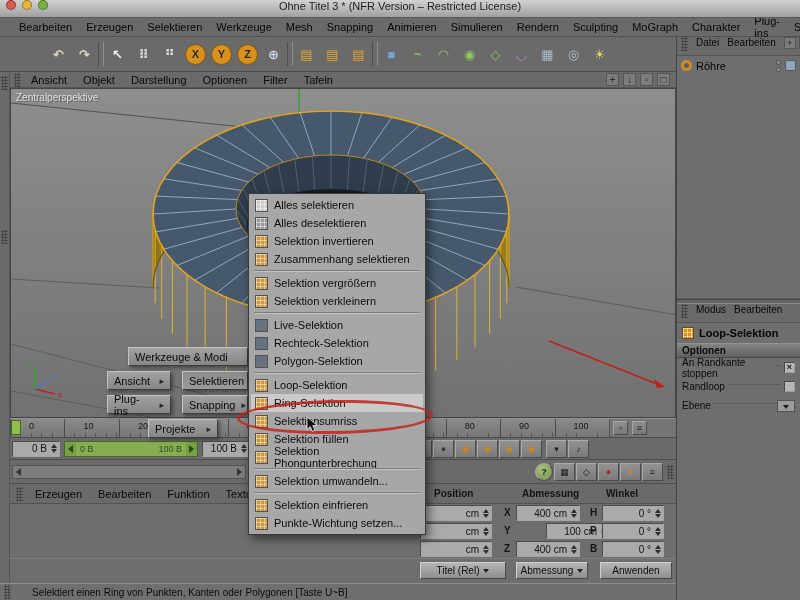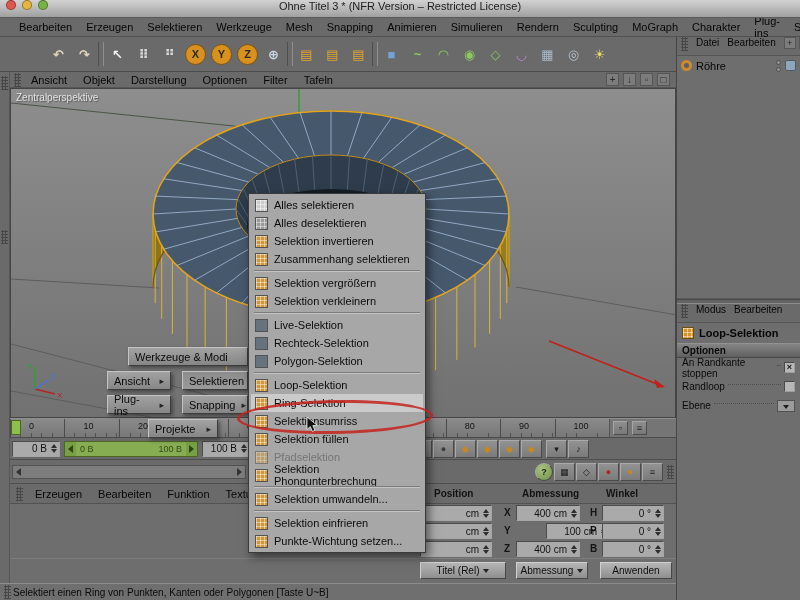--- a/index.html
+++ b/index.html
@@ -78,21 +78,21 @@
   .mtab{font-size:11px;color:#070707;cursor:default}
   .chead{position:absolute;top:4px;font-size:10px;font-weight:bold;color:#131313}
   .crow{height:18px;position:relative;background:#6e6e6e}
   .cell{position:absolute;top:1px}
   .axlabel{font-size:10px;font-weight:bold;color:#141414}
   #coord-buttons{height:24px;position:relative;background:#6e6e6e;border-top:1px solid #7d7d7d}
   .cbtn{position:absolute;top:3px;height:17px;background:linear-gradient(#b5b5b5,#8f8f8f);border:1px solid;border-color:#cfcfcf #474747 #474747 #cfcfcf;font-size:10px;display:flex;align-items:center;justify-content:center;gap:4px;padding:0 4px;color:#0d0d0d;cursor:default}
   .dd-arr{width:0;height:0;border-left:3px solid transparent;border-right:3px solid transparent;border-top:4px solid #222}
 
   
-  #statusbar{height:17px;background:#6f6f6f;border-top:1px solid #8c8c8c;display:flex;align-items:center;gap:2px;padding-left:4px;font-size:10px;color:#0b0b0b}
+  #statusbar{height:17px;background:#6f6f6f;border-top:1px solid #8c8c8c;display:flex;align-items:center;gap:21px;padding-left:4px;font-size:10px;color:#0b0b0b}
 
   
   #right-panel{width:124px;background:#6e6e6e;border-left:1px solid #454545;display:flex;flex-direction:column}
   .rp-menu{height:19px;display:flex;gap:8px;padding:0 4px;border-bottom:1px solid #555;background:#6a6a6a;font-size:10px;color:#070707}
   .rp-menu .rpi{margin-left:auto;display:flex;gap:3px}
   .rpicon{width:12px;height:12px;font-size:9px;line-height:11px;text-align:center;color:#2a2a2a;background:#7c7c7c;border:1px solid #565656}
   .om-row{height:19px;display:flex;align-items:center;gap:4px;padding:0 4px;font-size:11px;color:#050505}
   .obj-icon{width:11px;height:11px;border-radius:50%;border:3px solid #cf8b2a;background:#55606c;flex:none}
   .om-dots{margin-left:auto;display:flex;flex-direction:column;gap:2px}
   .dot{width:5px;height:5px;border-radius:50%;background:#909090;border:1px solid #4f4f4f}
@@ -826,24 +826,20 @@
       <div class="ctx-item" data-name="context-menu-item">
         <span class="mi" data-name="menu-item-icon" data-icon="selection-outline-icon"></span>
         <span class="ctx-label" data-name="menu-item-label">Selektionsumriss</span>
       </div>
 
       <div class="ctx-item" data-name="context-menu-item">
         <span class="mi" data-name="menu-item-icon" data-icon="fill-selection-icon"></span>
         <span class="ctx-label" data-name="menu-item-label">Selektion füllen</span>
       </div>
 
-      <div class="ctx-item" data-name="context-menu-item" data-state="disabled">
-        <span class="mi" data-name="menu-item-icon" data-icon="path-selection-icon"></span>
-        <span class="ctx-label" data-name="menu-item-label">Pfadselektion</span>
-      </div>
 
       <div class="ctx-item" data-name="context-menu-item">
         <span class="mi" data-name="menu-item-icon" data-icon="phong-break-selection-icon"></span>
         <span class="ctx-label" data-name="menu-item-label">Selektion Phongunterbrechung</span>
       </div>
 
       <div class="ctx-item" data-name="context-menu-item" data-type="separator">
         
         
       </div>

